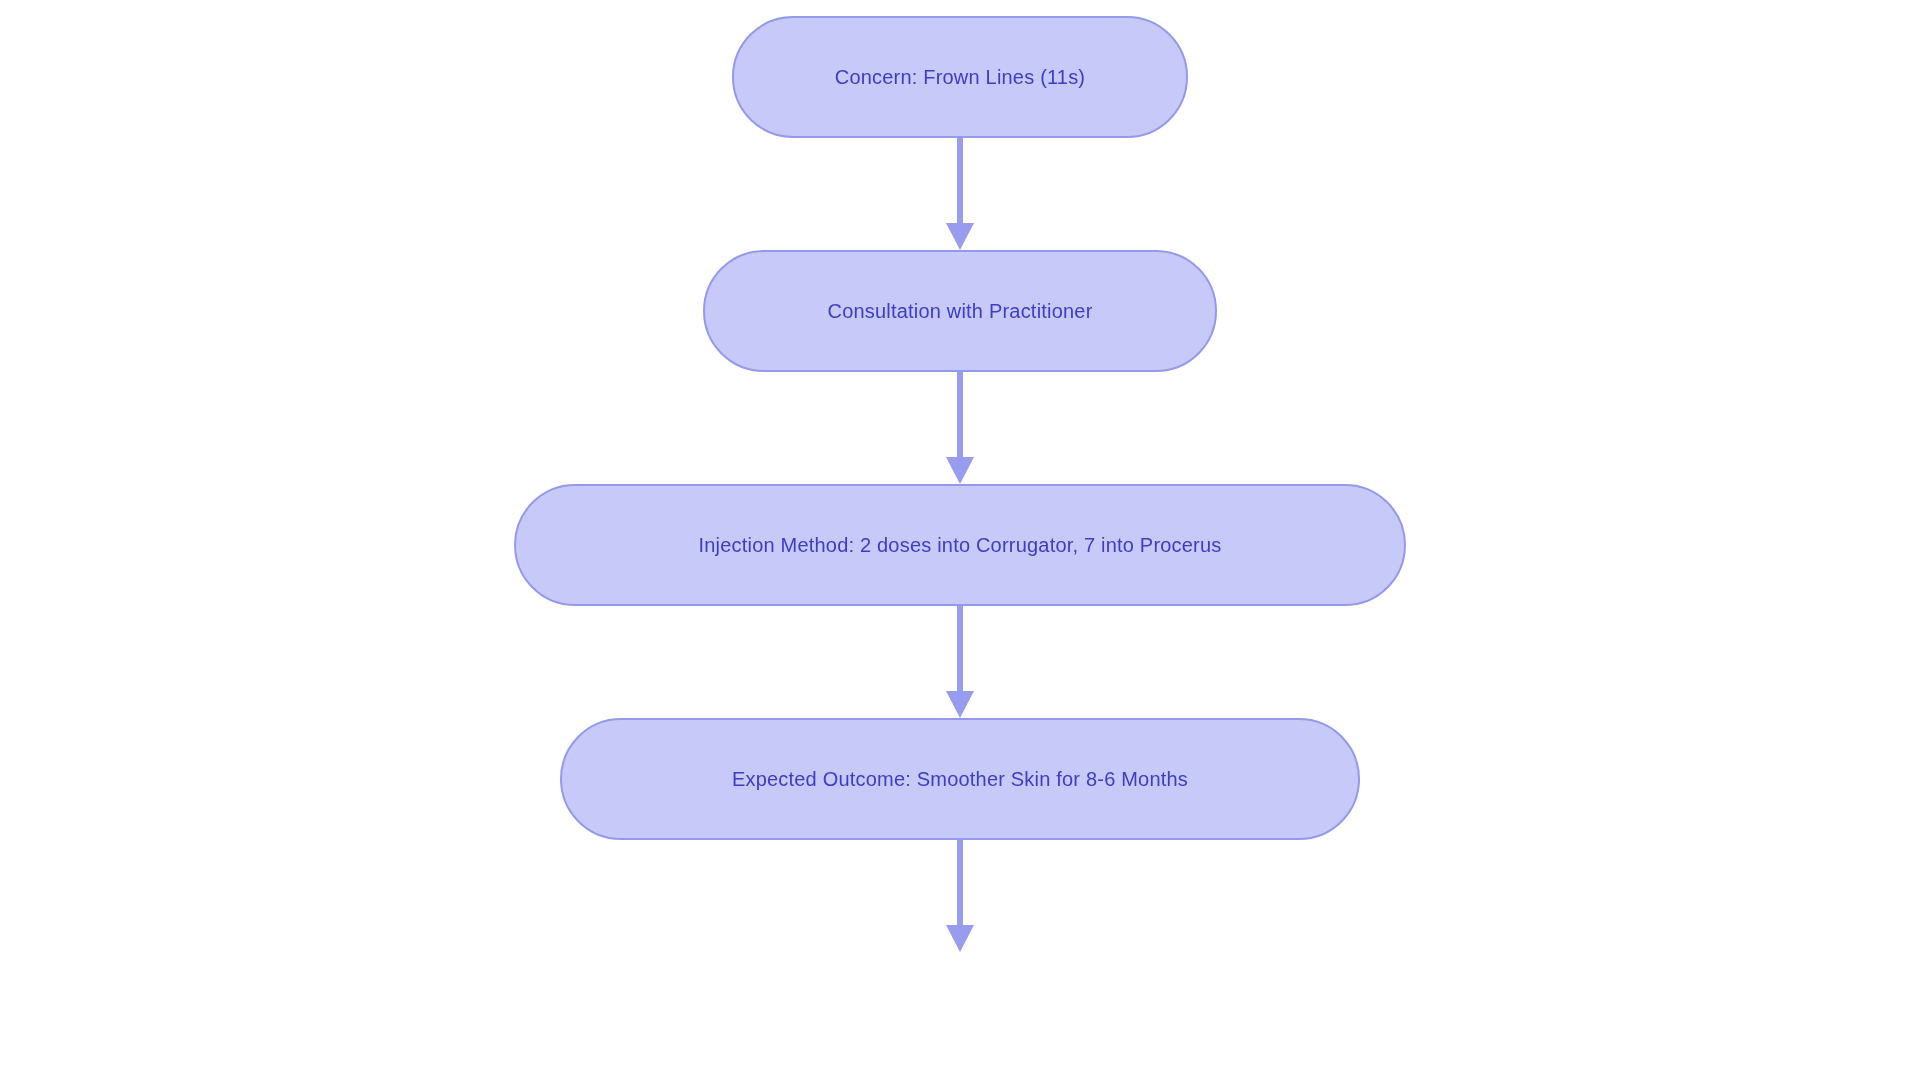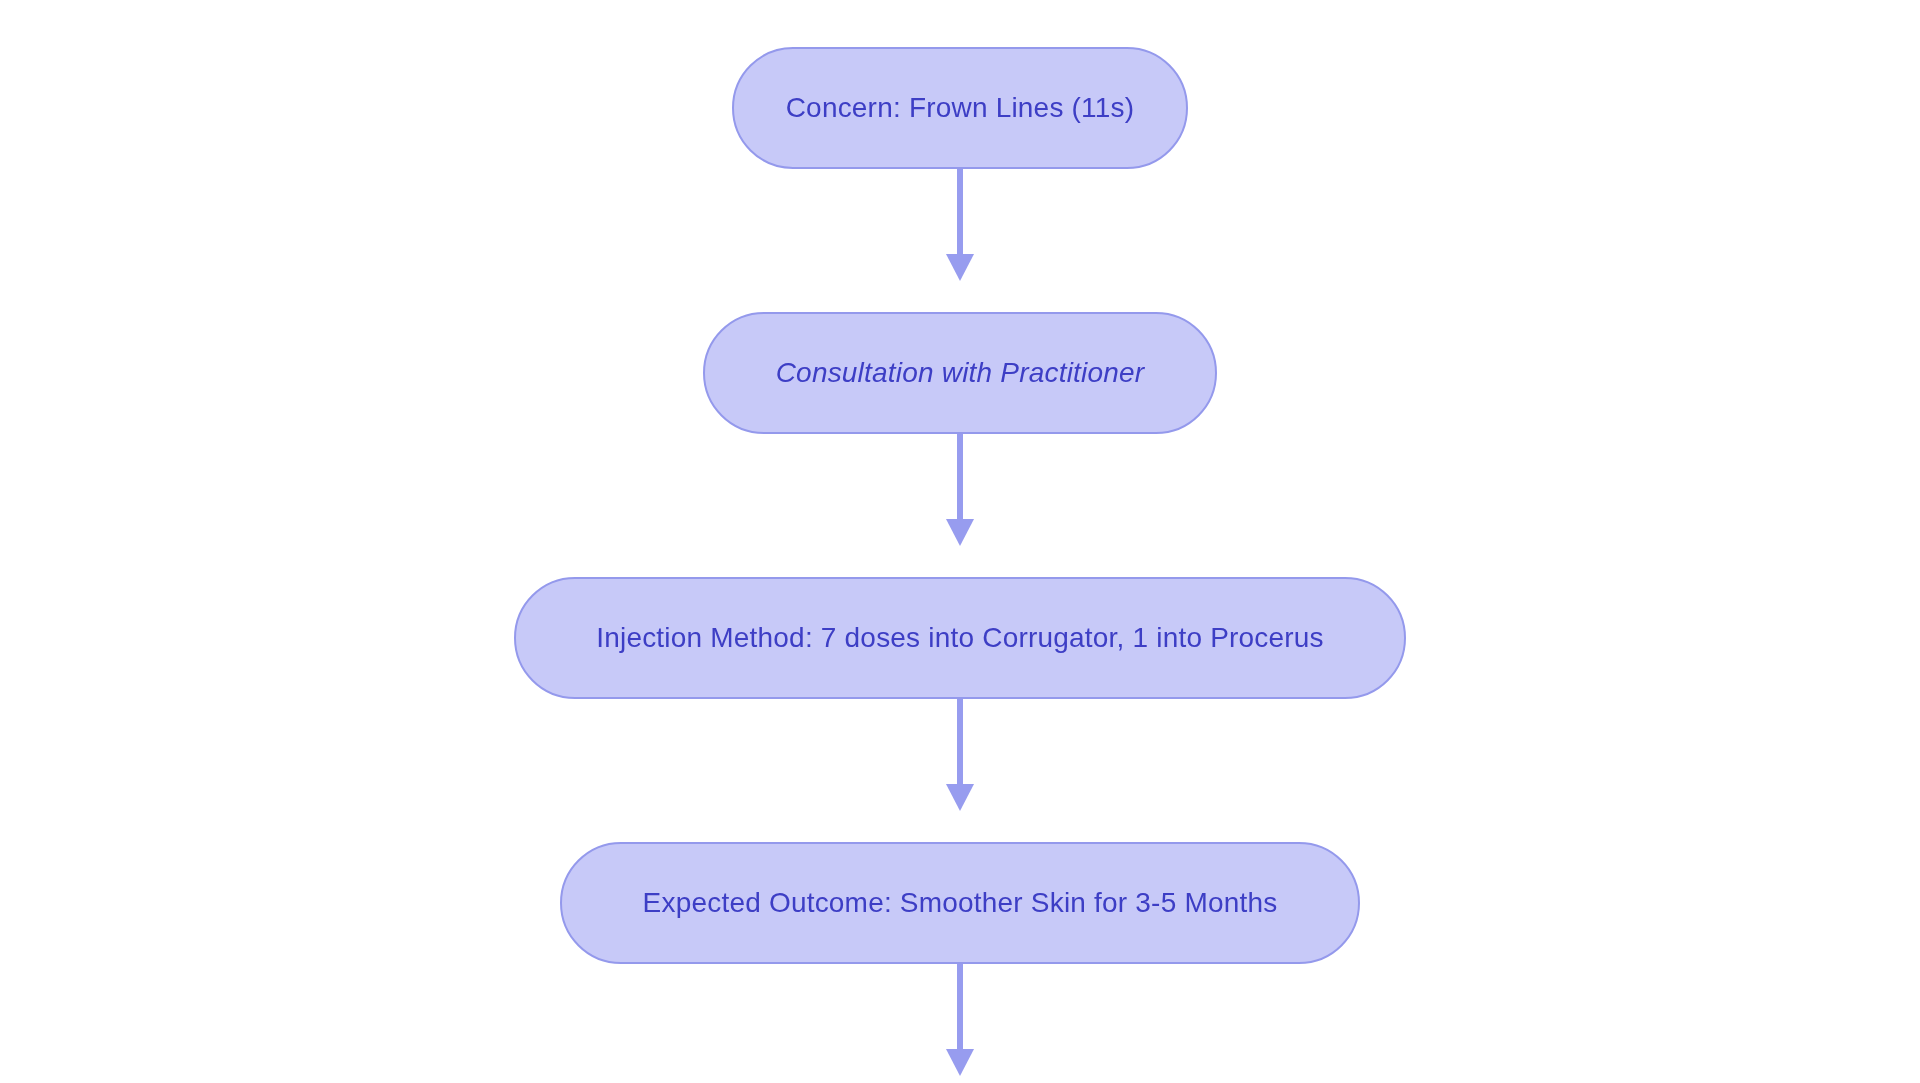--- a/index.html
+++ b/index.html
@@ -24,32 +24,31 @@
     flex-direction: column;
     align-items: center;
     padding-top: 16px;
   }
   .node {
     height: 122px;
     border-radius: 61px;
     background: var(--node-fill);
     border: 2px solid var(--node-border);
     color: var(--node-text);
-    font-size: 28px;
+    font-size: 20px;
     letter-spacing: 0.2px;
     display: flex;
     align-items: center;
     justify-content: center;
     padding: 0 40px;
     white-space: nowrap;
     flex: 0 0 auto;
-    margin-top: 31px;
   }
   .node-0 { min-width: 456px; }
-  .node-1 { min-width: 514px; font-style: italic; }
+  .node-1 { min-width: 514px; }
   .node-2 { min-width: 892px; }
   .node-3 { min-width: 800px; }
   .node-4 { min-width: 612px; }
   .arrow {
     height: 112px;
     width: 28px;
     display: flex;
     flex-direction: column;
     align-items: center;
     flex: 0 0 auto;
@@ -84,30 +83,30 @@
   <div class="node node-1">
     <span>Consultation with Practitioner</span>
   </div>
 
   <div class="arrow">
     <div class="arrow-line"></div>
     <div class="arrow-head"></div>
   </div>
 
   <div class="node node-2">
-    <span>Injection Method: 7 doses into Corrugator, 1 into Procerus</span>
+    <span>Injection Method: 2 doses into Corrugator, 7 into Procerus</span>
   </div>
 
   <div class="arrow">
     <div class="arrow-line"></div>
     <div class="arrow-head"></div>
   </div>
 
   <div class="node node-3">
-    <span>Expected Outcome: Smoother Skin for 3-5 Months</span>
+    <span>Expected Outcome: Smoother Skin for 8-6 Months</span>
   </div>
 
   <div class="arrow">
     <div class="arrow-line"></div>
     <div class="arrow-head"></div>
   </div>
 
 
 </div>
 

